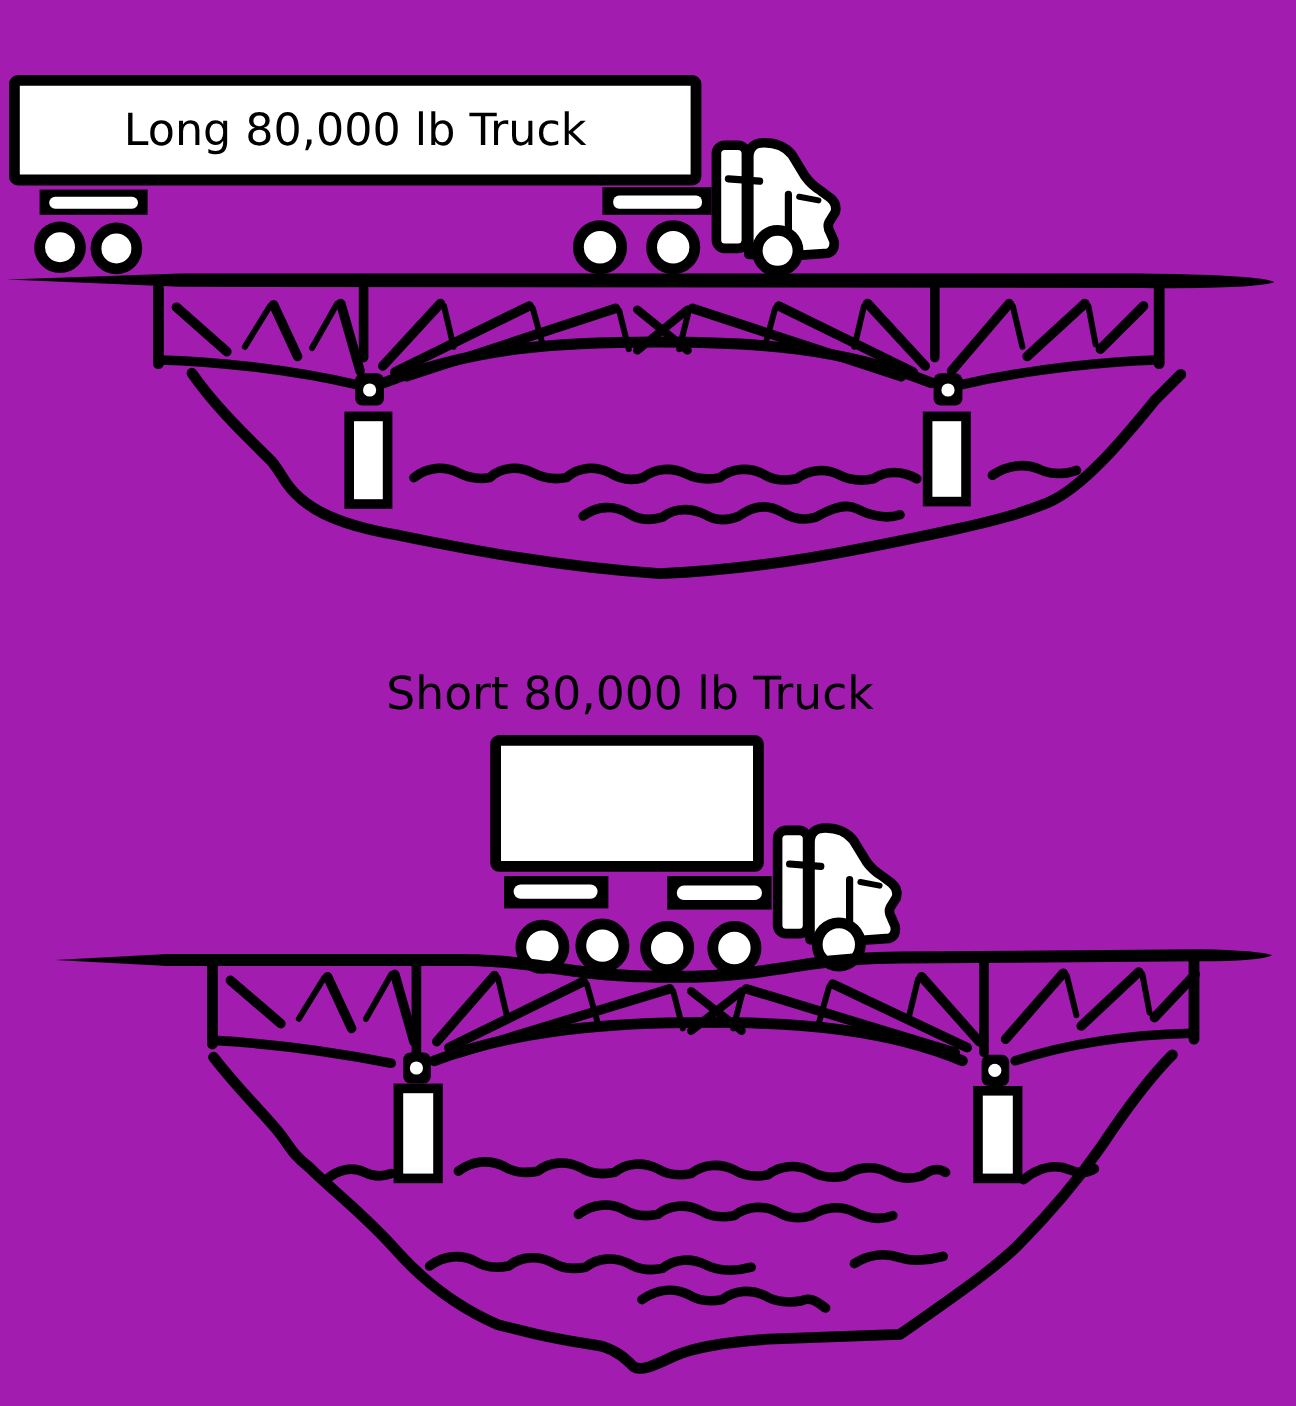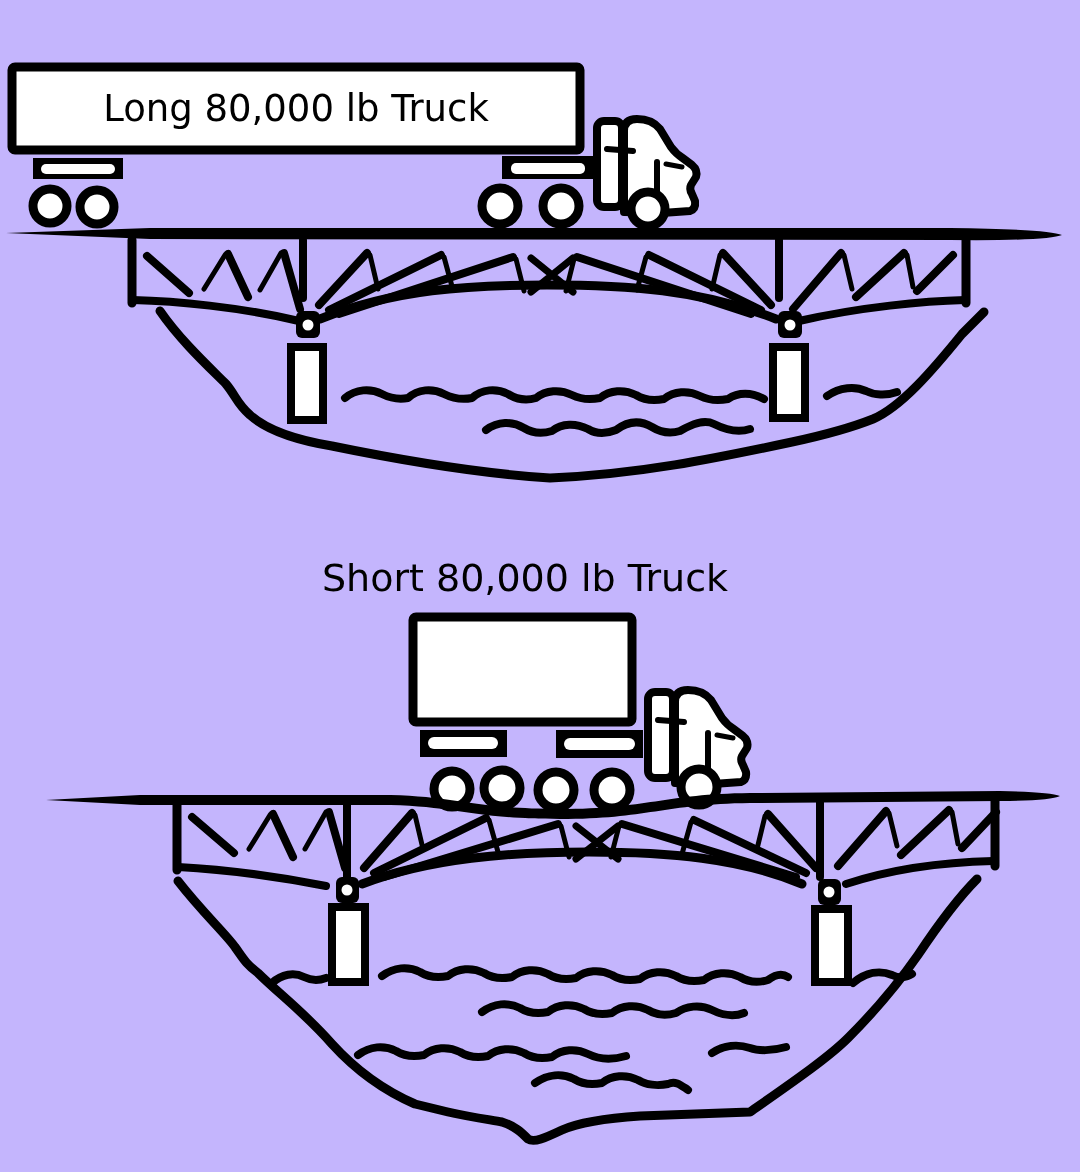--- a/index.html
+++ b/index.html
@@ -1,16 +1,16 @@
 <!DOCTYPE html>
 <html><head>
 <meta charset="utf-8">
 <style>
   html,body{margin:0;padding:0;background:#ffffff;}
-  .canvas{width:1080px;height:1172px;position:relative;background:#c4b5fd;overflow:hidden;}
+  .canvas{width:1080px;height:1172px;position:relative;background:#a21caf;overflow:hidden;}
   svg{display:block;}
   text{font-family:"DejaVu Sans","Liberation Sans",sans-serif;fill:#000;}
   .ink{stroke:#000;fill:none;stroke-linecap:round;stroke-linejoin:round;}
 </style>
 </head>
 <body>
 
 <div class="canvas">
 <svg width="1080" height="1172" viewBox="0 0 1080 1172" xmlns="http://www.w3.org/2000/svg">
 

